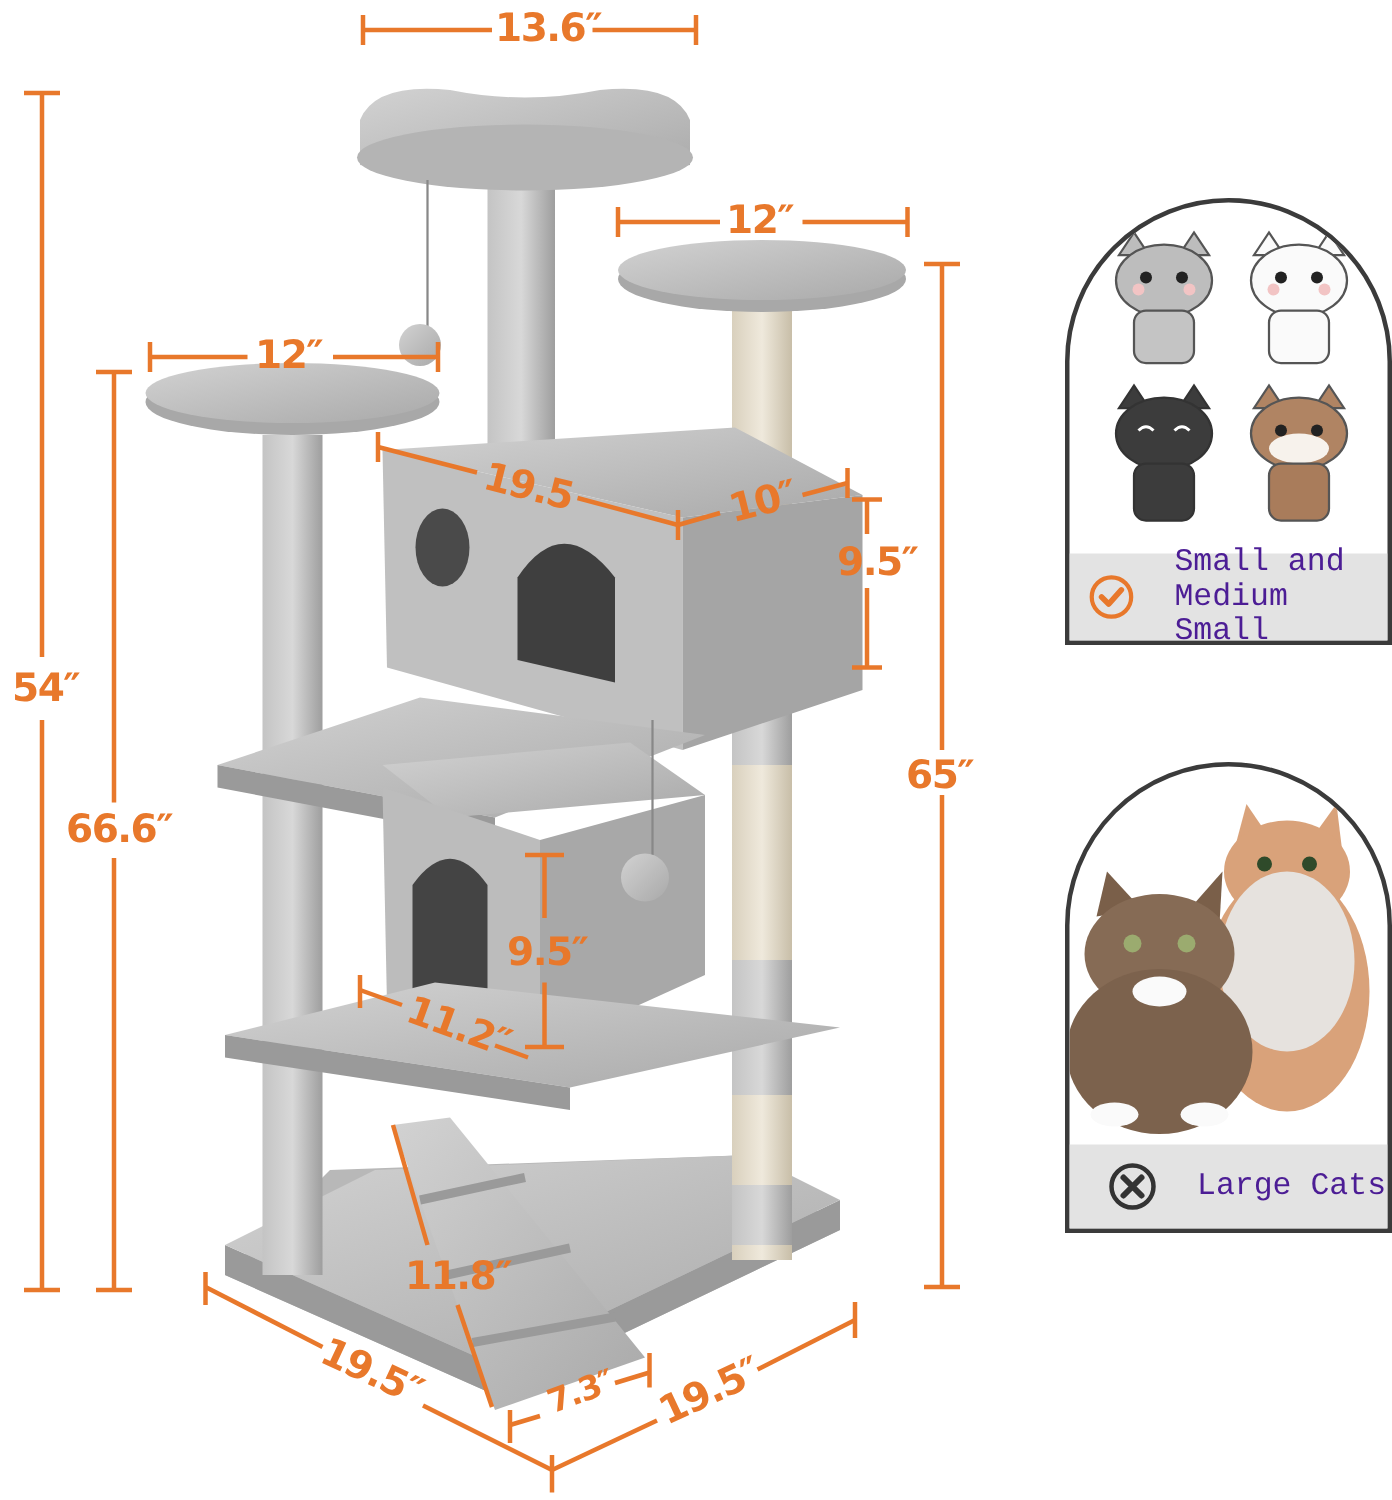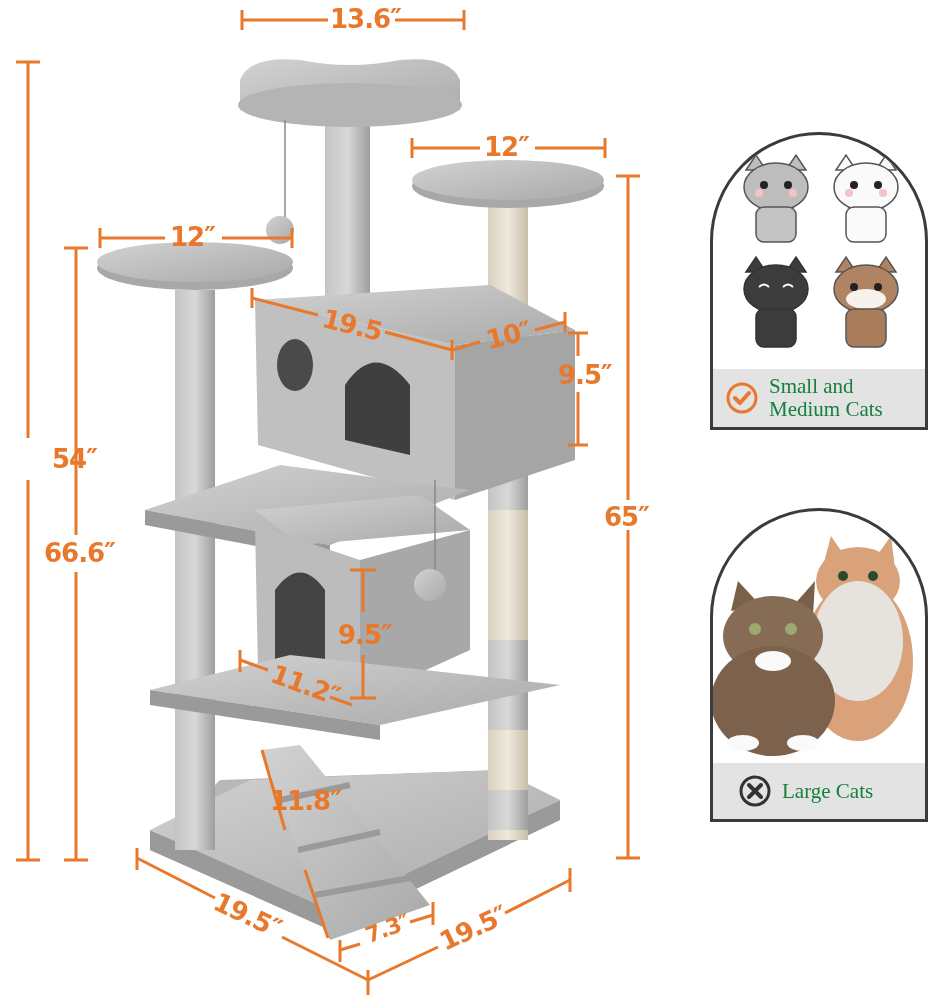--- a/index.html
+++ b/index.html
@@ -1,21 +1,21 @@
 <!DOCTYPE html>
 <html><head>
 <meta charset="utf-8">
 <style>
   html, body { margin:0; padding:0; background:#ffffff; }
   body { width:928px; height:1000px; position:relative; overflow:hidden; font-family:"DejaVu Sans", sans-serif; }
   .stage { position:absolute; left:0; top:0; width:928px; height:1000px; }
   .dim-label { position:absolute; color:#e8782b; font-weight:bold; font-size:26px; letter-spacing:-1px; background:transparent; white-space:nowrap; line-height:1; }
   .panel { position:absolute; border:3px solid #3b3b3b; border-radius:110px 110px 0 0; background:#fff; overflow:hidden; }
   .panel-footer { position:absolute; left:0; right:0; bottom:0; background:#e3e3e3; display:flex; align-items:center; padding-left:12px; box-sizing:border-box; }
-  .panel-text { color:#15803d; font-family:Liberation Serif, serif; font-size:21px; line-height:23px; margin-left:10px; }
+  .panel-text { color:#4c1d95; font-family:Liberation Mono, monospace; font-size:21px; line-height:23px; margin-left:26px; }
 </style>
 </head>
 <body>
 
 <div class="stage">
 
   <svg width="928" height="1000" style="position:absolute;left:0;top:0">
     <defs>
       <linearGradient id="fur" x1="0" y1="0" x2="1" y2="1">
         <stop offset="0" stop-color="#d2d2d2"></stop>
@@ -155,26 +155,26 @@
         <line x1="570" y1="868" x2="570" y2="892"></line>
     </g>
   </svg>
 
   <div class="dim-label" style="left:330px;top:6px;">13.6″</div>
   <div class="dim-label" style="left:484px;top:134px;">12″</div>
   <div class="dim-label" style="left:170px;top:224px;">12″</div>
   <div class="dim-label" style="left:322px;top:312px;transform:rotate(14deg);">19.5</div>
   <div class="dim-label" style="left:486px;top:322px;transform:rotate(-14deg);">10″</div>
   <div class="dim-label" style="left:558px;top:362px;">9.5″</div>
-  <div class="dim-label" style="left:8px;top:446px;margin-left:44px;">54″</div>
+  <div class="dim-label" style="left:8px;top:446px;">54″</div>
   <div class="dim-label" style="left:44px;top:540px;">66.6″</div>
   <div class="dim-label" style="left:604px;top:504px;">65″</div>
   <div class="dim-label" style="left:338px;top:622px;">9.5″</div>
   <div class="dim-label" style="left:270px;top:672px;transform:rotate(20deg);">11.2″</div>
-  <div class="dim-label" style="left:270px;top:788px;">11.8″</div>
+  <div class="dim-label" style="left:270px;top:838px;">11.8″</div>
   <div class="dim-label" style="left:365px;top:918px;font-size:22px;transform:rotate(-20deg);">7.3″</div>
   <div class="dim-label" style="left:212px;top:902px;transform:rotate(25deg);">19.5″</div>
   <div class="dim-label" style="left:438px;top:915px;transform:rotate(-25deg);">19.5″</div>
 
   <div class="panel" style="left:710px;top:132px;width:212px;height:292px;">
     <svg width="212" height="230" style="position:absolute;left:0;top:0">
 
       <g transform="translate(28,20)">
         <polygon points="5,15 15,0 25,15" fill="#bdbdbd" stroke="#555" stroke-width="1.5"></polygon>
         <polygon points="45,15 55,0 65,15" fill="#bdbdbd" stroke="#555" stroke-width="1.5"></polygon>
@@ -216,21 +216,21 @@
           <circle cx="47" cy="30" r="4" fill="#222"></circle>
       </g>
     </svg>
     <div class="panel-footer" style="height:58px;">
       <svg width="34" height="34" viewBox="0 0 34 34">
         <circle cx="17" cy="17" r="14" fill="none" stroke="#e8782b" stroke-width="3"></circle>
         <path d="M10,17 L15,22 L24,12" fill="none" stroke="#e8782b" stroke-width="4" stroke-linecap="round" stroke-linejoin="round"></path>
       </svg>
       <div class="panel-text">
         <div>Small and</div>
-        <div>Medium Cats</div>
+        <div>Medium Small</div>
       </div>
     </div>
   </div>
 
   <div class="panel" style="left:710px;top:508px;width:212px;height:308px;">
     <svg width="212" height="250" style="position:absolute;left:0;top:0">
 
       <polygon points="110,55 118,25 135,50" fill="#d9a27a"></polygon>
       <polygon points="160,50 178,25 182,58" fill="#d9a27a"></polygon>
       <ellipse cx="145" cy="70" rx="42" ry="34" fill="#d9a27a"></ellipse>

